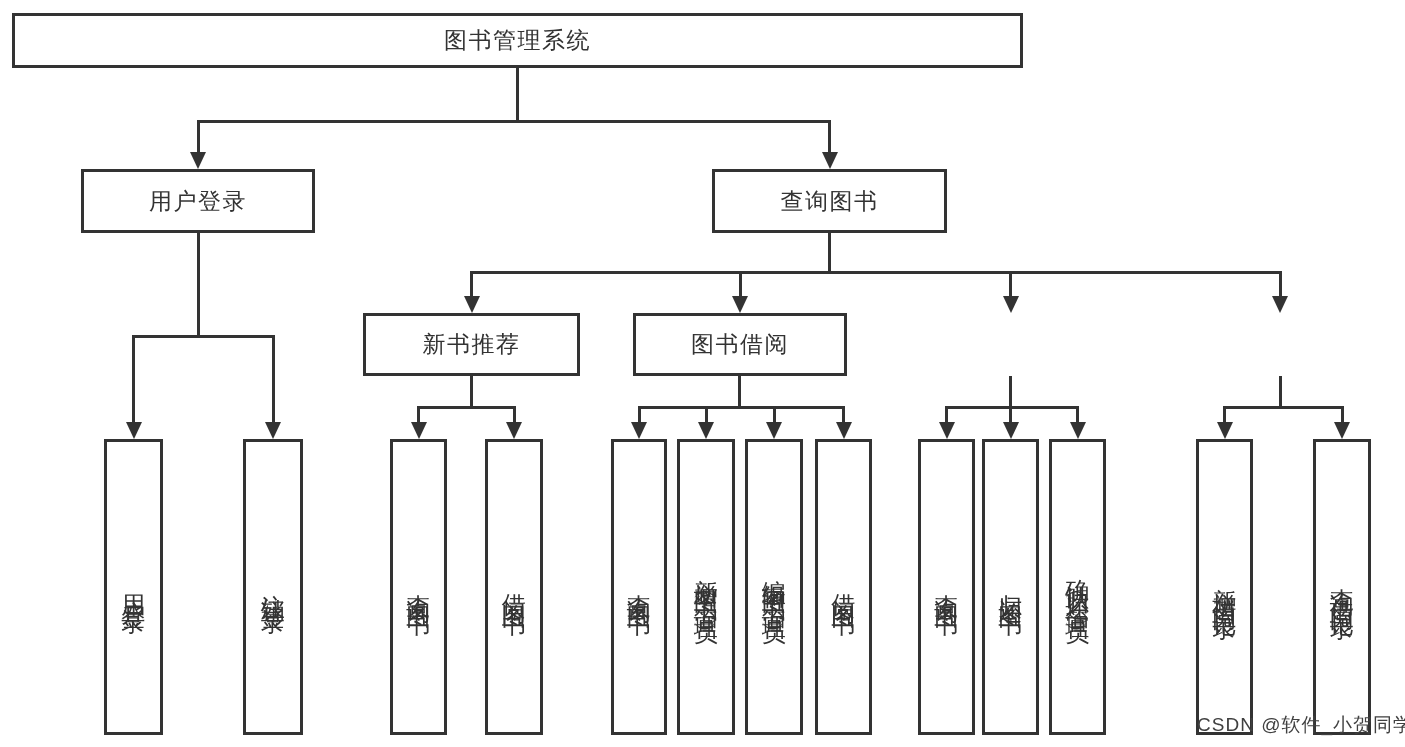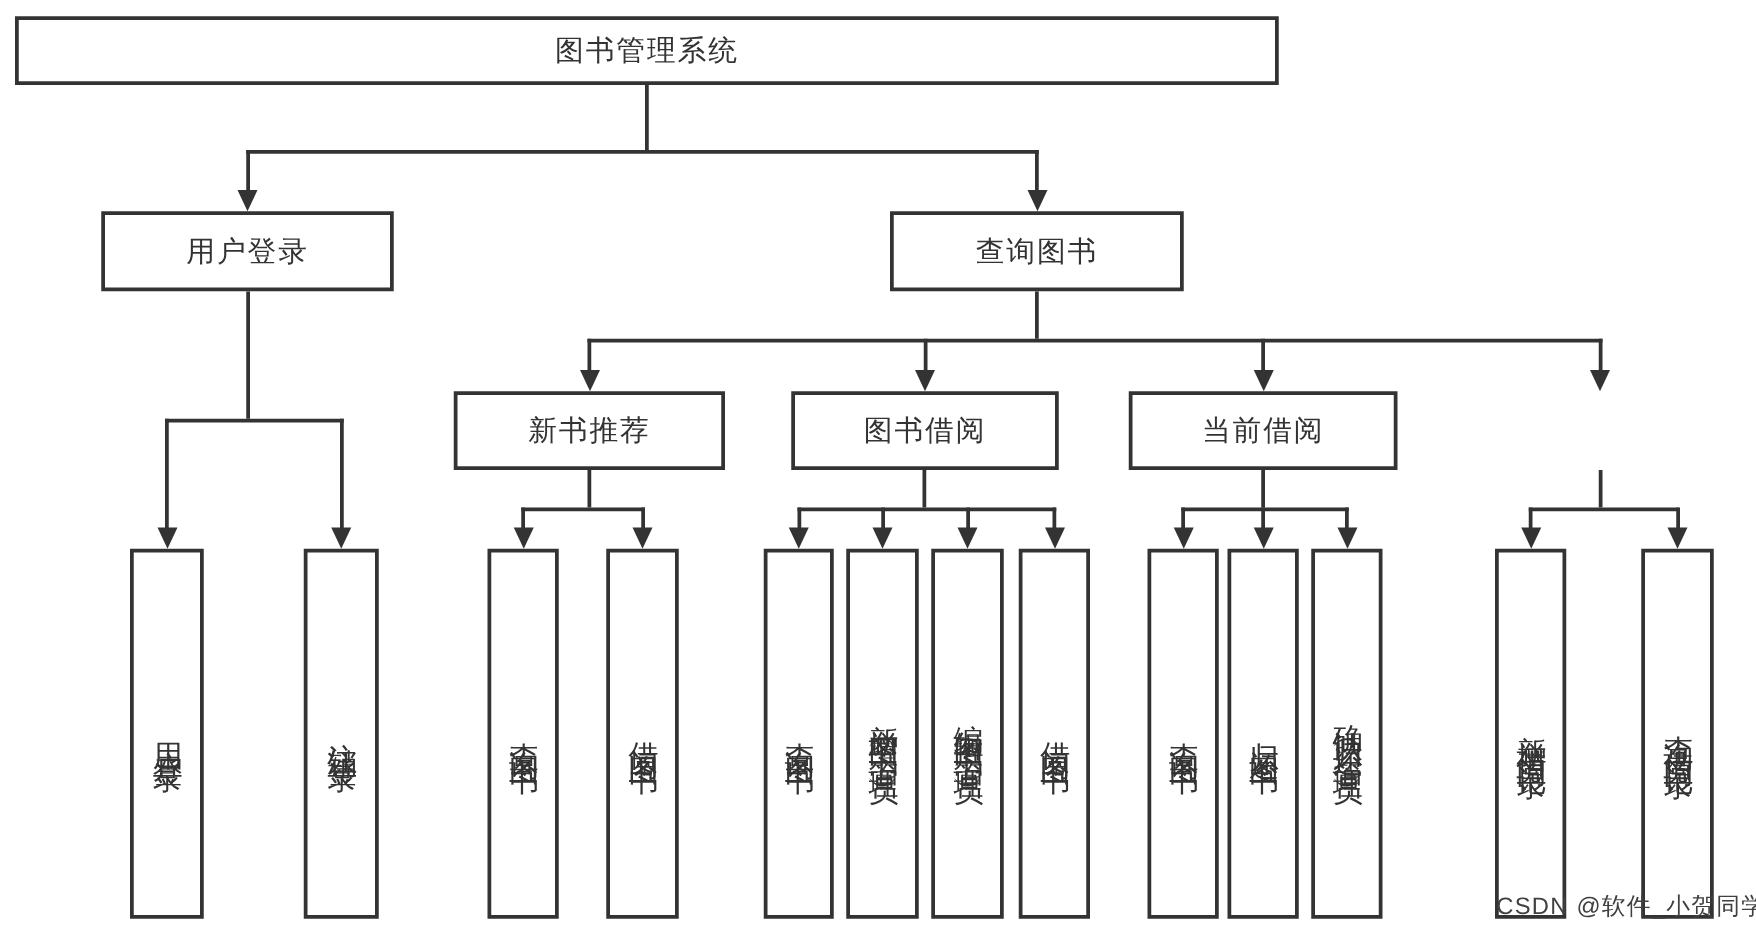--- a/index.html
+++ b/index.html
@@ -82,21 +82,20 @@
   <div class="arrow" style="left:464px;top:296px"></div>
   <div class="vline" style="left:739px;top:271px;height:26px"></div>
   <div class="arrow" style="left:732px;top:296px"></div>
   <div class="vline" style="left:1009px;top:271px;height:26px"></div>
   <div class="arrow" style="left:1003px;top:296px"></div>
   <div class="vline" style="left:1279px;top:271px;height:26px"></div>
   <div class="arrow" style="left:1272px;top:296px"></div>
 
   <div class="box h" style="left:633px;top:313px;width:214px;height:63px">图书借阅</div>
   <div class="box h" style="left:363px;top:313px;width:217px;height:63px">新书推荐</div>
-  <div class="box h" style="left:903px;top:313px;width:215px;height:63px">当前借阅</div>
 
   <div class="vline" style="left:470px;top:376px;height:30px"></div>
   <div class="hline" style="left:417px;top:406px;width:99px"></div>
   <div class="vline" style="left:417px;top:406px;height:17px"></div>
   <div class="arrow" style="left:411px;top:422px"></div>
   <div class="vline" style="left:513px;top:406px;height:17px"></div>
   <div class="arrow" style="left:506px;top:422px"></div>
 
   <div class="vline" style="left:738px;top:376px;height:30px"></div>
   <div class="hline" style="left:638px;top:406px;width:207px"></div>

